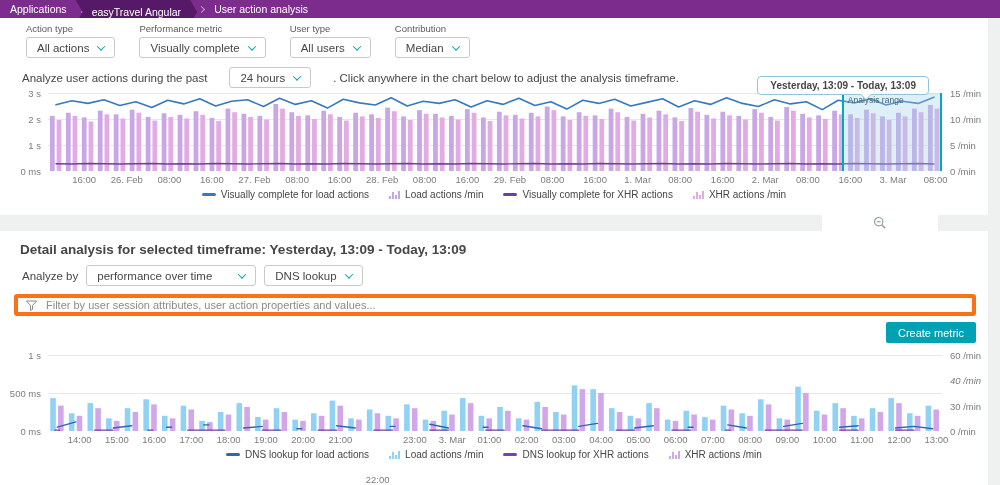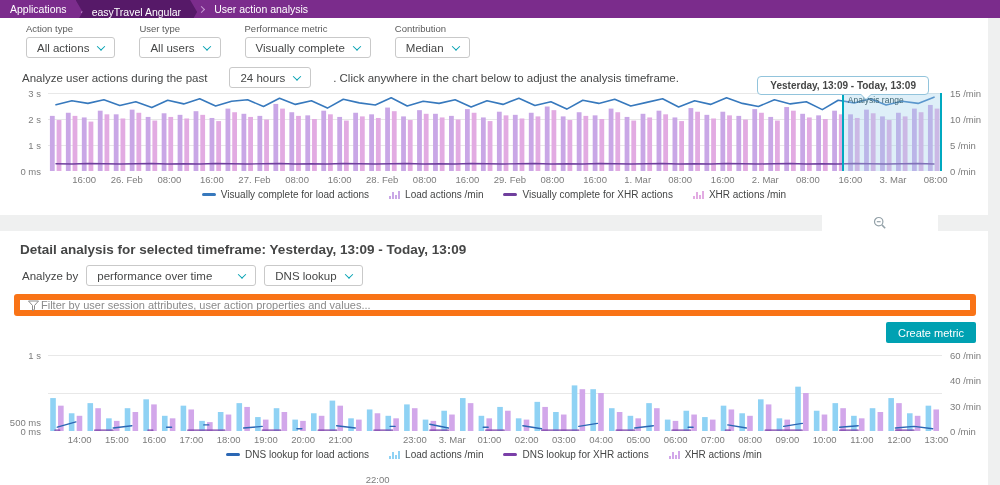--- a/index.html
+++ b/index.html
@@ -53,21 +53,21 @@
     border-radius:4px; padding:3px 12px; font-size:10px; font-weight:bold; color:#454646; z-index:5; white-space:nowrap; }
   .tooltip::before { content:''; position:absolute; top:100%; right:56px; border:6px solid transparent; border-top-color:#92c4dc; }
   .tooltip::after  { content:''; position:absolute; top:100%; right:57px; border:5px solid transparent; border-top-color:#fff; }
   
   .zoom-notch { position:absolute; left:822px; top:213px; width:116px; height:20px; background:#fff; z-index:6;
     display:flex; align-items:center; justify-content:center; cursor:pointer; }
   
   .detail-title { font-size:13.5px; font-weight:bold; color:#454646; padding:11px 0 0 20px; }
   .analyzeby { display:flex; align-items:center; gap:8px; font-size:11.5px; margin:8px 0 0 22px; }
   .filter-row { margin:8px 12px 0 14px; }
-  .filter-input-wrap { display:flex; align-items:center; border:6px solid #f97316; border-radius:3px;
+  .filter-input-wrap { display:flex; align-items:center; gap:7px; border:4px solid #f97316; border-radius:3px;
     background:#fff; height:22px; padding:0 8px; }
   .filter-input-wrap input { border:none; outline:none; flex:1; font-size:11px; color:#454646;
     font-family:"Liberation Sans",sans-serif; background:transparent; }
   .filter-input-wrap input::placeholder { color:#8b8b8b; }
   .btn-row { display:flex; justify-content:flex-end; margin:6px 12px 0 0; }
   .create-metric { background:#00a1b2; color:#fff; border:none; border-radius:2px; font-size:11px;
     padding:4px 12px; height:21px; cursor:pointer; font-family:"Liberation Sans",sans-serif; }
 </style>
 </head>
 <body>
@@ -89,30 +89,30 @@
 <div class="panel" id="panel1">
   <div class="filters">
     <div class="filter">
       <div class="flabel">Action type</div>
       <div class="dropdown">
         <span>All actions</span>
         <i class="chev"></i>
       </div>
     </div>
     <div class="filter">
+      <div class="flabel">Performance metric</div>
+      <div class="dropdown">
+        <span>Visually complete</span>
+        <i class="chev"></i>
+      </div>
+    </div>
+    <div class="filter">
       <div class="flabel">User type</div>
       <div class="dropdown">
         <span>All users</span>
-        <i class="chev"></i>
-      </div>
-    </div>
-    <div class="filter">
-      <div class="flabel">Performance metric</div>
-      <div class="dropdown">
-        <span>Visually complete</span>
         <i class="chev"></i>
       </div>
     </div>
     <div class="filter">
       <div class="flabel">Contribution</div>
       <div class="dropdown">
         <span>Median</span>
         <i class="chev"></i>
       </div>
     </div>
@@ -356,21 +356,21 @@
   </div>
 
   <div class="btn-row">
     <button class="create-metric">Create metric</button>
   </div>
 
   <div id="chart2">
     <div class="chart-row">
       <div class="yaxis-left">
           <span style="top: 0%;">1 s</span>
-          <span style="top: 50%; margin-top: 29px;">500 ms</span>
+          <span style="top: 50%;">500 ms</span>
           <span style="top: 100%;">0 ms</span>
         </div>
       <div class="plot" style="height:76px;">
           <svg width="894" height="76" viewBox="0 0 894 76">
             <line x1="0" x2="894" y1="0.5" y2="0.5" stroke="#e8e8e8" stroke-width="1"></line>
             <line x1="0" x2="894" y1="38.5" y2="38.5" stroke="#e8e8e8" stroke-width="1"></line>
             <line x1="0" x2="894" y1="76.5" y2="76.5" stroke="#c9c9c9" stroke-width="1"></line>
             <rect x="2.23" y="43.07" width="5.59" height="32.93" fill="#8fd2f4"></rect>
             <rect x="20.86" y="58.27" width="5.59" height="17.73" fill="#8fd2f4"></rect>
             <rect x="39.48" y="48.13" width="5.59" height="27.87" fill="#8fd2f4"></rect>
@@ -466,21 +466,21 @@
             <rect x="829.56" y="57.00" width="5.59" height="19.00" fill="#d2a7ea"></rect>
             <rect x="848.18" y="48.13" width="5.59" height="27.87" fill="#d2a7ea"></rect>
             <rect x="866.81" y="60.80" width="5.59" height="15.20" fill="#d2a7ea"></rect>
             <rect x="885.43" y="54.47" width="5.59" height="21.53" fill="#d2a7ea"></rect>
             <path d="M9.3 72.2 L27.9 66.9 M65.2 73.0 L83.8 70.7 M118.6 72.2 L123.6 72.2 M155.8 69.9 L160.8 69.9 M195.6 73.0 L214.2 71.4 M248.9 73.7 L253.9 73.7 M288.7 70.7 L307.3 73.0 M342.1 71.4 L347.1 71.4 M381.8 69.2 L400.4 73.0 M435.2 72.2 L440.2 72.2 M474.9 70.7 L493.6 73.7 M530.8 71.4 L549.4 68.4 M586.7 73.0 L605.3 70.7 M640.1 72.2 L645.1 72.2 M679.8 69.9 L698.4 73.0 M735.7 71.4 L754.3 68.4 M791.6 72.2 L810.2 70.7 M847.4 73.0 L866.1 71.4 L884.7 73.7" fill="none" stroke="#2b67b4" stroke-width="1.4" stroke-linejoin="round" stroke-linecap="round"></path>
             <path d="M6.8 75.2 L11.8 75.2 M46.6 75.2 L65.2 75.2 M99.9 75.2 L104.9 75.2 M139.7 75.2 L158.3 75.2 L176.9 75.2 M214.2 75.2 L232.8 75.2 M270.1 75.2 L288.7 75.2 M325.9 75.2 L344.6 75.2 M381.8 75.2 L400.4 75.2 M437.7 75.2 L456.3 75.2 M493.6 75.2 L512.2 75.2 L530.8 75.2 M568.1 75.2 L586.7 75.2 M623.9 75.2 L642.6 75.2 M677.3 75.2 L682.3 75.2 M717.1 75.2 L735.7 75.2 L754.3 75.2 M791.6 75.2 L810.2 75.2 M847.4 75.2 L866.1 75.2" fill="none" stroke="#7a3fa8" stroke-width="1.2" stroke-linejoin="round" stroke-linecap="round"></path>
           </svg>
         </div>
       <div class="yaxis-right">
           <span style="top: 0%;">60 /min</span>
-          <span style="top: 33.3333%;">40 /min</span>
+          <span style="top: 33.3333%; font-style: italic;">40 /min</span>
           <span style="top: 66.6667%;">30 /min</span>
           <span style="top: 100%;">0 /min</span>
         </div>
     </div>
     <div class="xaxis">
         <span style="left: 3.54167%;">14:00</span>
         <span style="left: 7.70833%;">15:00</span>
         <span style="left: 11.875%;">16:00</span>
         <span style="left: 16.0417%;">17:00</span>
         <span style="left: 20.2083%;">18:00</span>

